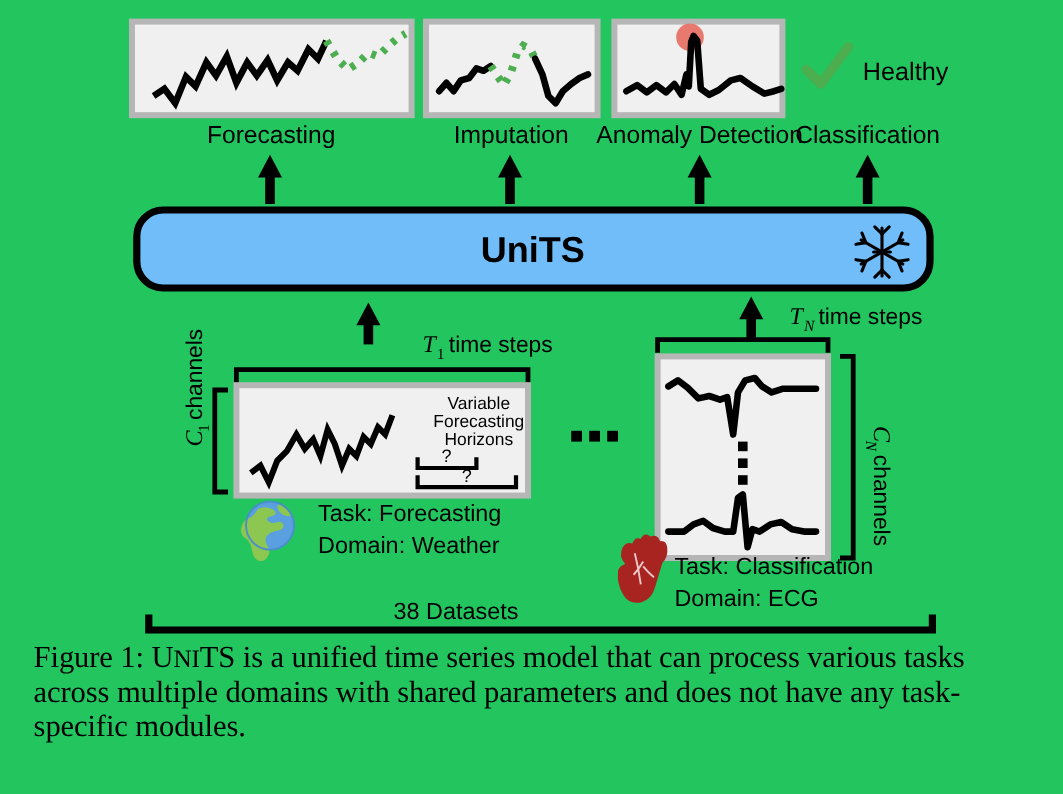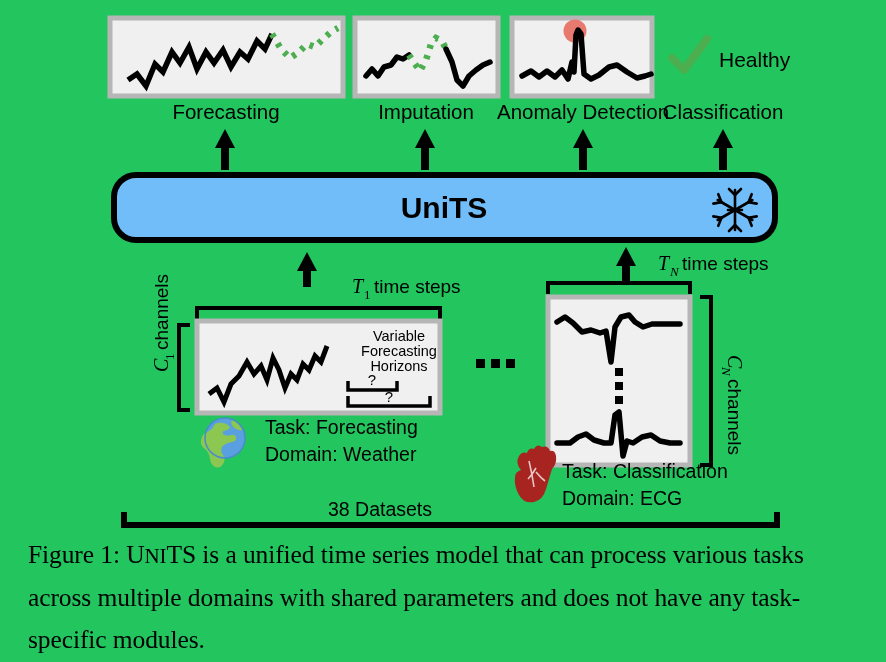--- a/index.html
+++ b/index.html
@@ -20,21 +20,21 @@
     left: 0;
     top: 0;
   }
   .caption {
     position: absolute;
     left: 28px;
     top: 534px;
     width: 834px;
     font-family: "Liberation Serif", serif;
     font-size: 25.5px;
-    line-height: 42px;
+    line-height: 28px;
     color: #000000;
     text-align: left;
     letter-spacing: -0.1px;
   }
   .smallcaps {
     font-variant: small-caps;
   }
   .sc-big { font-size: 25.5px; }
   .sc-small { font-size: 21px; }
 </style>

